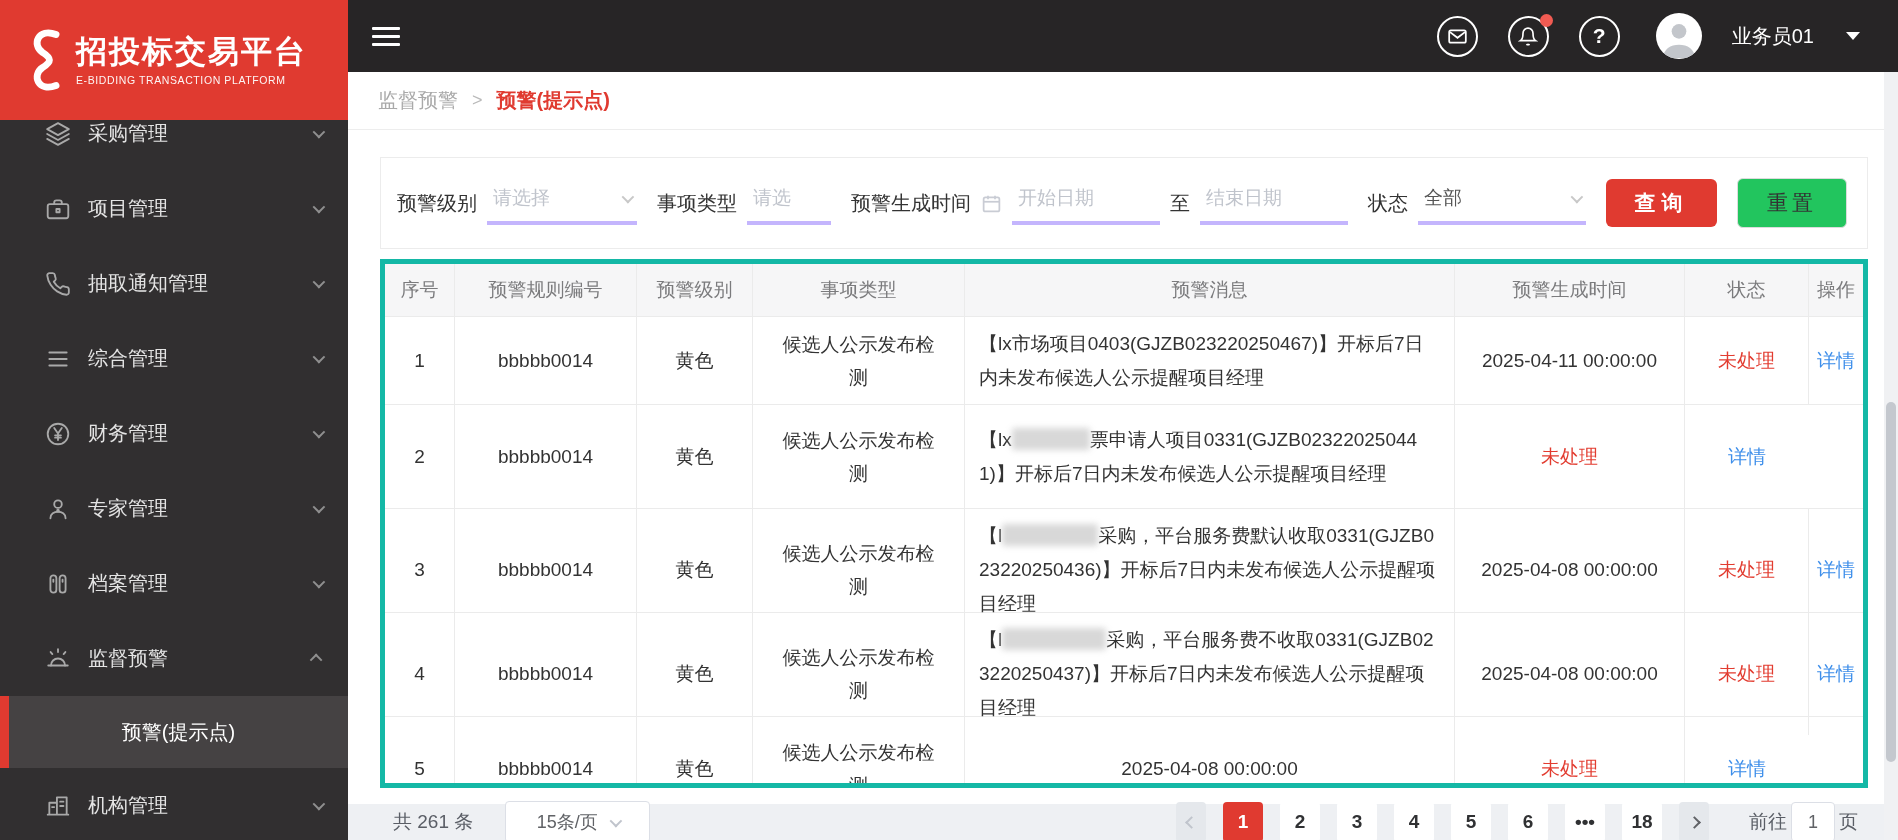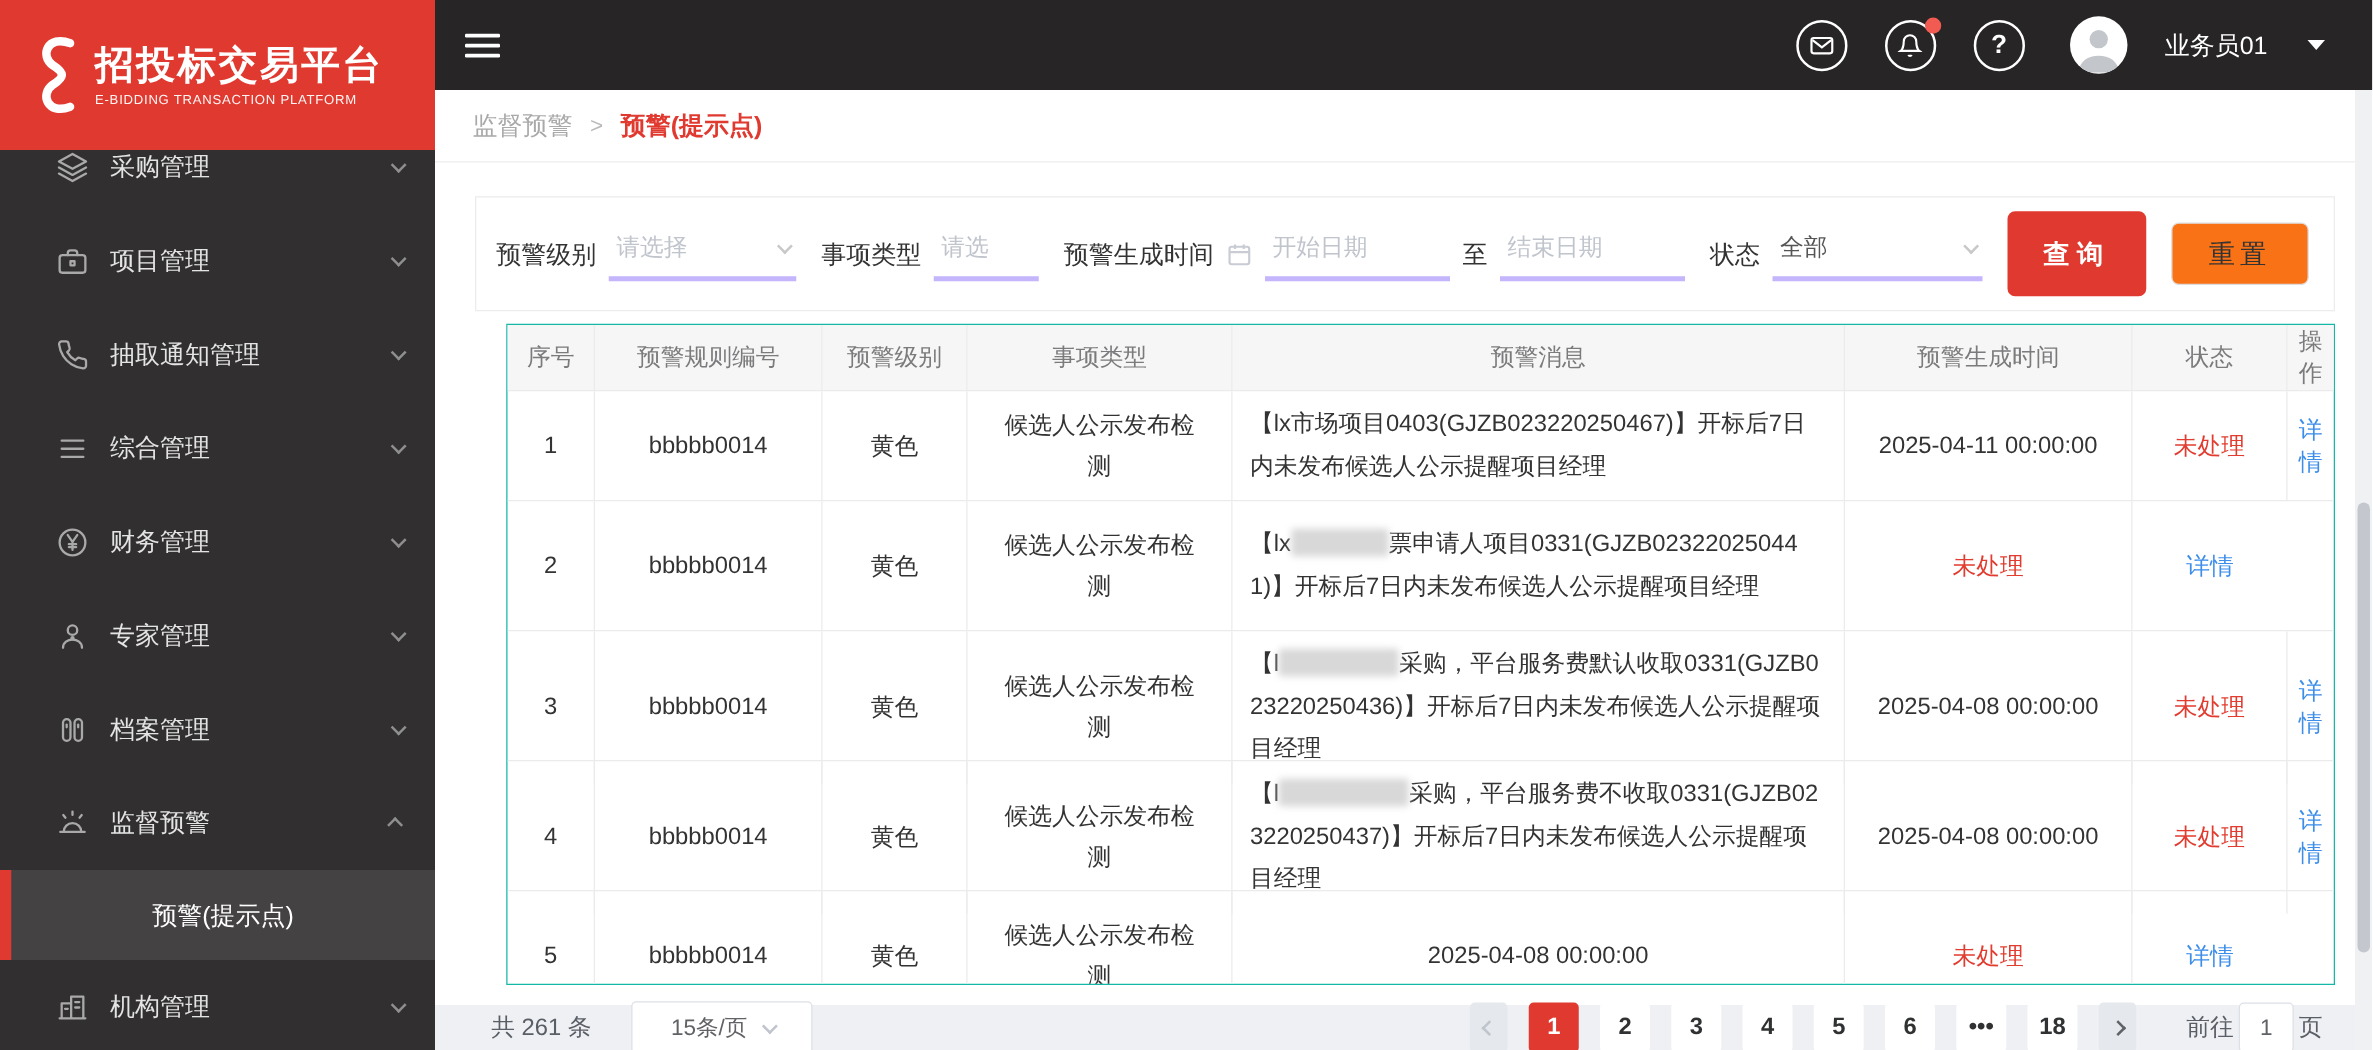--- a/index.html
+++ b/index.html
@@ -52,28 +52,28 @@
   
   .filter { position:absolute; left:32px; right:30px; top:85px; height:92px; border:1px solid #ececec;
             display:flex; align-items:center; padding:0 16px; gap:20px; background:#fff; }
   .flabel { color:#333; font-size:20px; white-space:nowrap; }
   .uf { border-bottom:4px solid #c4b5fd; padding:4px 6px 10px; display:flex; align-items:center;
         gap:8px; font-size:19px; color:#c0c4cc; white-space:nowrap; cursor:pointer;justify-content:space-between; }
   .uf .ph { overflow:hidden; }
   .fgroup { display:flex; align-items:center; gap:10px; }
   .uf .chev { border-color:#c8c8c8; }
   .cal { width:21px; height:21px; flex:none; }
-  .btn-search { margin-left:auto; width:138px; height:68px; background:var(--red,#e03a30); color:#fff;
+  .btn-search { margin-left:auto; width:138px; height:48px; background:var(--red,#e03a30); color:#fff;
                 font-size:21px; font-weight:bold; border:none; border-radius:6px; letter-spacing:6px; cursor:pointer; }
-  .btn-reset { width:136px; height:50px; background:#f97316; color:#333; font-size:21px;
+  .btn-reset { width:136px; height:50px; background:#22c55e; color:#333; font-size:21px;
                border:1px solid #dcdcdc; border-radius:6px; letter-spacing:4px; cursor:pointer; margin-right:4px; }
 
   
   .tbl { position:absolute; left:32px; right:30px; top:187px; bottom:52px; overflow:hidden;
-         border:1px solid #14b8a6; background:#fff;margin-left:25px; }
+         border:5px solid #14b8a6; background:#fff; }
   .grid { display:grid; grid-template-columns:70px 182px 116px 212px 490px 230px 124px 1fr; }
   .thead { height:52px; background:#f6f6f7; }
   .thead .cell { color:#7b7b7d; font-size:19px; }
   .cell { display:flex; align-items:center; justify-content:center; border-right:1px solid #ebebeb;
           font-size:19px; color:#333; text-align:center; padding:0 8px; }
   .cell:last-child { border-right:none; }
   .trow { border-top:1px solid #ebebeb; }
   .cell.msg { justify-content:flex-start; text-align:left; padding:10px 14px; line-height:34px;
               word-break:break-all; display:block; display:flex; }
   .msg-inner { display:inline; }

